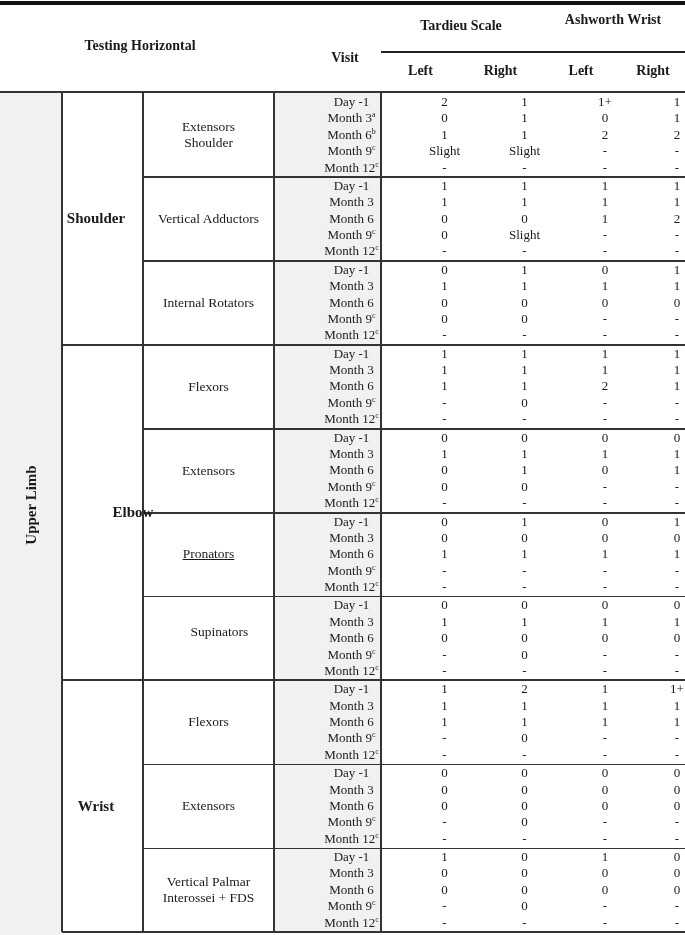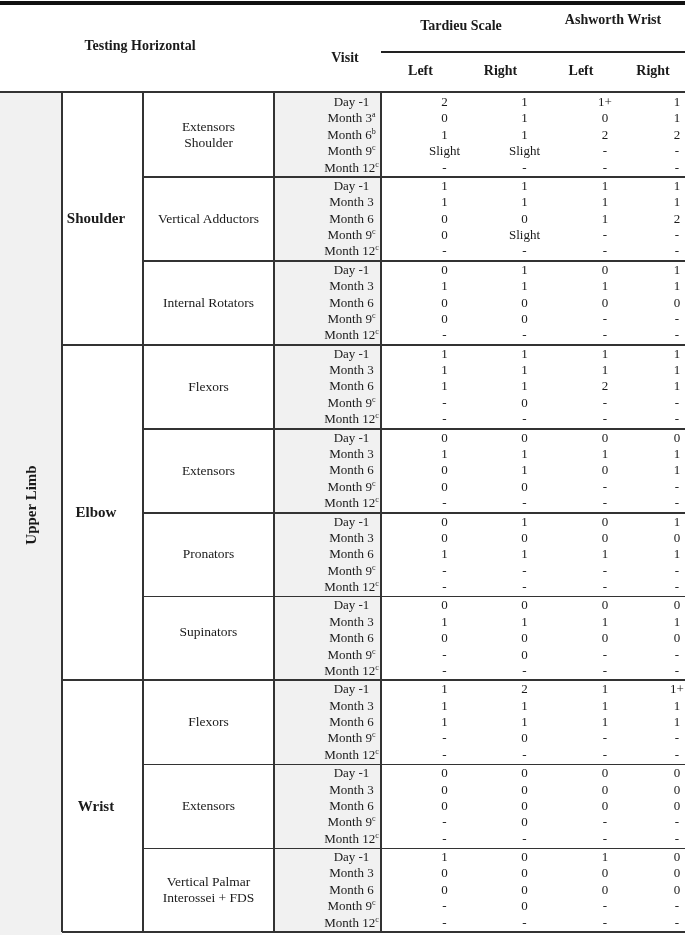--- a/index.html
+++ b/index.html
@@ -260,21 +260,21 @@
       </div>
       <div class="row">
         <div class="visit">Month 12<sup>c</sup></div>
         <div class="cell c1">-</div>
         <div class="cell c2">-</div>
         <div class="cell c3">-</div>
         <div class="cell c4">-</div>
       </div>
     </div>
     <div class="hline" style="top: 512px; left: 143px; width: 542px;"></div>
-    <div class="muscle" style="top: 512.5px; height: 83.9px;">
+    <div class="muscle" style="top: 512.5px; height: 83.9px; text-decoration: underline;">
       <div>
         <div>Pronators</div>
       </div>
     </div>
     <div class="group" style="top: 513.5px;">
       <div class="row">
         <div class="visit">Day -1</div>
         <div class="cell c1">0</div>
         <div class="cell c2">1</div>
         <div class="cell c3">0</div>
@@ -303,21 +303,21 @@
       </div>
       <div class="row">
         <div class="visit">Month 12<sup>c</sup></div>
         <div class="cell c1">-</div>
         <div class="cell c2">-</div>
         <div class="cell c3">-</div>
         <div class="cell c4">-</div>
       </div>
     </div>
     <div class="hline" style="top: 595.9px; left: 143px; width: 542px;"></div>
-    <div class="muscle" style="top: 596.4px; height: 72px;">
+    <div class="muscle" style="top: 596.4px; height: 72px; margin-left: 11px;">
       <div>
         <div>Supinators</div>
       </div>
     </div>
     <div class="group" style="top: 597.4px;">
       <div class="row">
         <div class="visit">Day -1</div>
         <div class="cell c1">0</div>
         <div class="cell c2">0</div>
         <div class="cell c3">0</div>
@@ -477,21 +477,21 @@
       <div class="row">
         <div class="visit">Month 12<sup>c</sup></div>
         <div class="cell c1">-</div>
         <div class="cell c2">-</div>
         <div class="cell c3">-</div>
         <div class="cell c4">-</div>
       </div>
     </div>
     <div class="joint" style="top: 93px; height: 251.7px;">Shoulder</div>
     <div class="hline" style="top: 343.7px; left: 62px; width: 623px; height: 2px;"></div>
-    <div class="joint" style="top: 344.7px; height: 335.6px;">Elbow</div>
+    <div class="joint" style="top: 344.7px; height: 335.6px; padding-left: 37px;">Elbow</div>
     <div class="hline" style="top: 679.3px; left: 62px; width: 623px; height: 2px;"></div>
     <div class="joint" style="top: 680.3px; height: 251.7px;">Wrist</div>
     <div class="vline" style="left: 61.25px; top: 93px; height: 839px;"></div>
     <div class="vline" style="left: 142.25px; top: 93px; height: 839px;"></div>
     <div class="vline" style="left: 273.25px; top: 93px; height: 839px;"></div>
     <div class="vline" style="left: 380.25px; top: 93px; height: 839px;"></div>
     <div class="hline" style="top: 931px; left: 62px; width: 623px; height: 2px;"></div>
   </div>
 
 </body></html>

